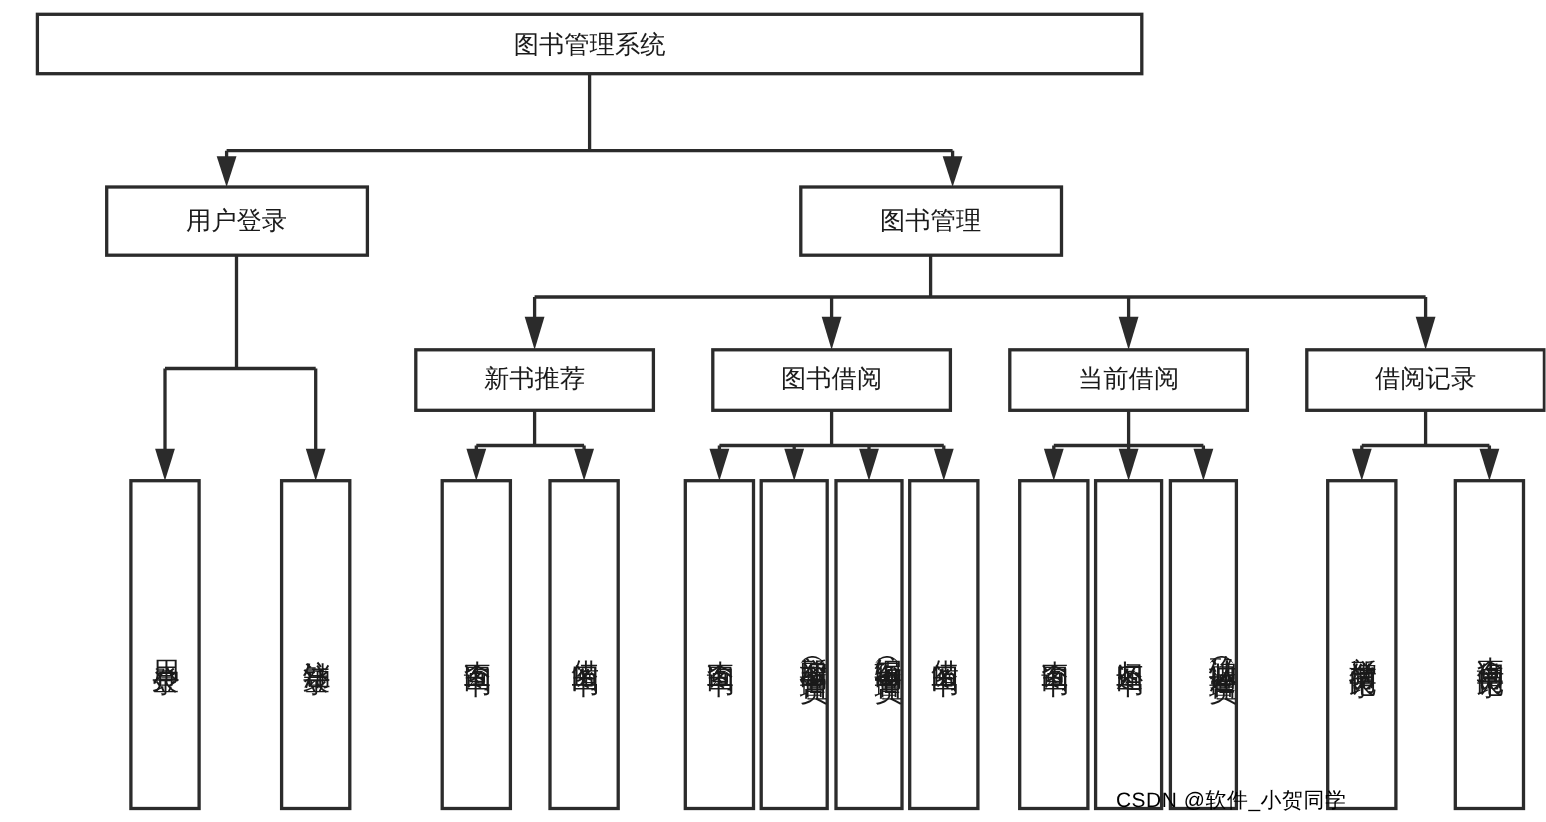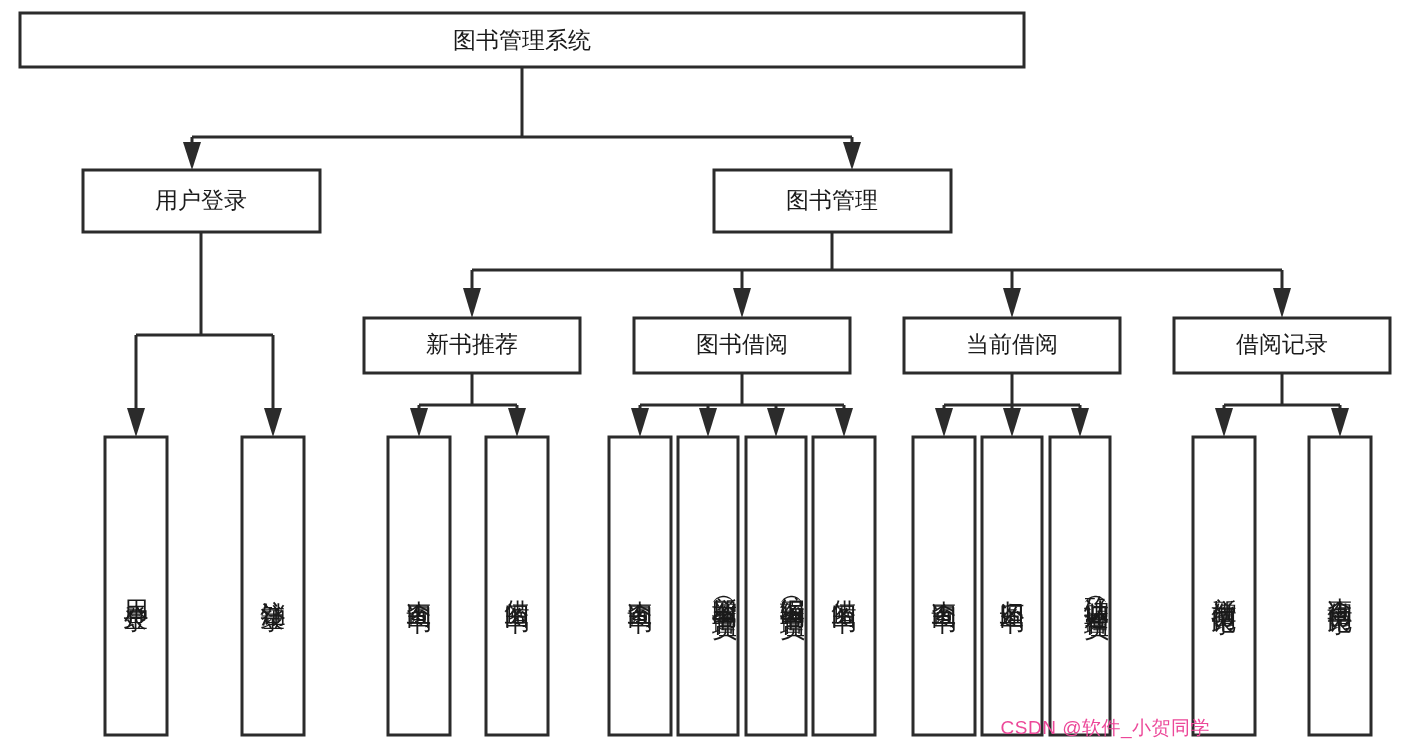--- a/index.html
+++ b/index.html
@@ -9,21 +9,21 @@
   }
   body {
     width: 1405px;
     height: 747px;
     font-family: "Liberation Sans", "DejaVu Sans", sans-serif;
     overflow: hidden;
     position: relative;
   }
   #diagram-root {
     position: absolute;
-    left: 2px;
+    left: 16px;
     top: 0;
     width: 1216px;
     height: 747px;
   }
   svg.diagram {
     display: block;
     width: 1405px;
     height: 747px;
   }
   .node-box {
@@ -60,21 +60,21 @@
     text-align: center;
     white-space: nowrap;
     pointer-events: none;
   }
   .watermark {
     position: absolute;
     right: 8px;
     bottom: 6px;
     font-family: "Liberation Sans", "DejaVu Sans", sans-serif;
     font-size: 19px;
-    color: #ec4899;
+    color: #000000;
     letter-spacing: 0.5px;
     white-space: nowrap;
   }
 </style>
 </head>
 <body>
 
 <div id="diagram-root">
 
   <svg class="diagram" viewBox="0 0 1405 747" xmlns="http://www.w3.org/2000/svg">

